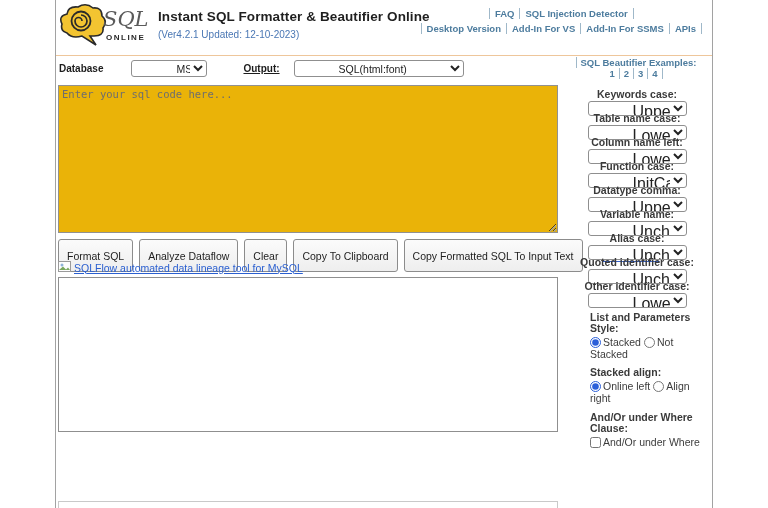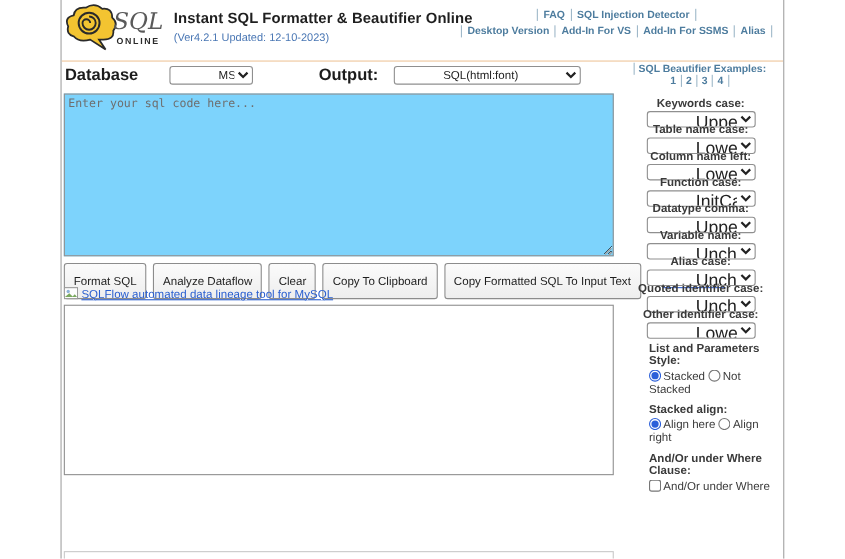--- a/index.html
+++ b/index.html
@@ -27,31 +27,31 @@
                   font-size: 9.5px; font-weight: bold; color: #4d7c9e; line-height: 15px; }
   .header-links a { color: #4d7c9e; text-decoration: none; padding: 0 5px;
                     border-left: 1px solid #9fb8c9; }
   .header-links .row a:last-child { border-right: 1px solid #9fb8c9; }
 
   .orange-rule { position: absolute; left: 0; right: 0; top: 55px;
                  border-top: 1px solid #eec69b; }
 
   
   .controls { position: absolute; left: 3px; top: 60px; display: flex; align-items: center; }
-  .ctl-label { font-size: 15px; font-weight: bold; color: #1c1c1c; }
+  .ctl-label { font-size: 10px; font-weight: bold; color: #1c1c1c; }
   select { font-size: 10.5px; font-family: "Liberation Sans", sans-serif;
            height: 17px; border: 1px solid #8f8f8f; border-radius: 3px; background: #fff; color: #222; padding-left: 40px; }
   .db-select { width: 76px; margin-left: 28px; }
-  .out-label { margin-left: 60px; }
+  .out-label { margin-left: 36px; text-decoration: underline; }
   .out-select { width: 170px; margin-left: 14px; }
 
   
   .sql-input { position: absolute; left: 2px; top: 85px; width: 500px; height: 148px;
                resize: both; border: 1px solid #919191; font-family: "DejaVu Sans Mono", monospace;
-               font-size: 10.5px; color: #555; padding: 2px 3px; outline: none; background: #7dd3fc; }
+               font-size: 10.5px; color: #555; padding: 2px 3px; outline: none; background: #eab308; }
   .sql-input::placeholder { color: #6e6e6e; }
   .grip { position: absolute; left: 494px; top: 225px; width: 7px; height: 7px; pointer-events: none; }
   .grip span { position: absolute; right: 0; background: #9a9a9a; height: 1px; transform: rotate(-45deg); }
   .grip .g1 { width: 8px; bottom: 3px; }
   .grip .g2 { width: 4px; bottom: 1px; }
 
   .toolbar { position: absolute; left: 2px; top: 239px; display: flex; align-items: center; }
   .btn { font-family: "Liberation Sans", sans-serif; font-size: 10.5px; color: #1e1e1e;
          background: linear-gradient(#fbfbfb, #eeeeee); border: 1px solid #8c8c8c;
          border-radius: 3px; height: 33px; padding: 0 8px; margin-right: 6px; cursor: pointer; }
@@ -107,21 +107,21 @@
   <div class="title-block">
     <div class="page-title">Instant SQL Formatter &amp; Beautifier Online</div>
     <div class="version">(Ver4.2.1 Updated: 12-10-2023)</div>
   </div>
 
   <div class="header-links">
     <div class="row">
       <a href="#">FAQ</a><a href="#">SQL Injection Detector</a>
     </div>
     <div class="row">
-      <a href="#">Desktop Version</a><a href="#">Add-In For VS</a><a href="#">Add-In For SSMS</a><a href="#">Alias</a>
+      <a href="#">Desktop Version</a><a href="#">Add-In For VS</a><a href="#">Add-In For SSMS</a><a href="#">APIs</a>
     </div>
   </div>
 
   <div class="orange-rule"></div>
 
   <div class="controls">
     <span class="ctl-label">Database</span>
     <select class="db-select">
       <option>MSSQL</option>
     </select>
@@ -205,21 +205,21 @@
     <div class="opt-section s2">
       <div class="opt-label">List and Parameters Style:</div>
       <div class="opt-row">
         <label><input type="radio" name="liststyle" checked="" style=""><span>Stacked</span></label><label><input type="radio" name="liststyle" style=""><span>Not Stacked</span></label>
       </div>
     </div>
 
     <div class="opt-section s3">
       <div class="opt-label">Stacked align:</div>
       <div class="opt-row">
-        <label><input type="radio" name="align" checked="" style=""><span>Align here</span></label><label><input type="radio" name="align" style=""><span>Align right</span></label>
+        <label><input type="radio" name="align" checked="" style=""><span>Online left</span></label><label><input type="radio" name="align" style=""><span>Align right</span></label>
       </div>
     </div>
 
     <div class="opt-section s4">
       <div class="opt-label">And/Or under Where Clause:</div>
       <div class="opt-row">
         <label><input type="checkbox" style=""><span>And/Or under Where</span></label>
       </div>
     </div>
 

